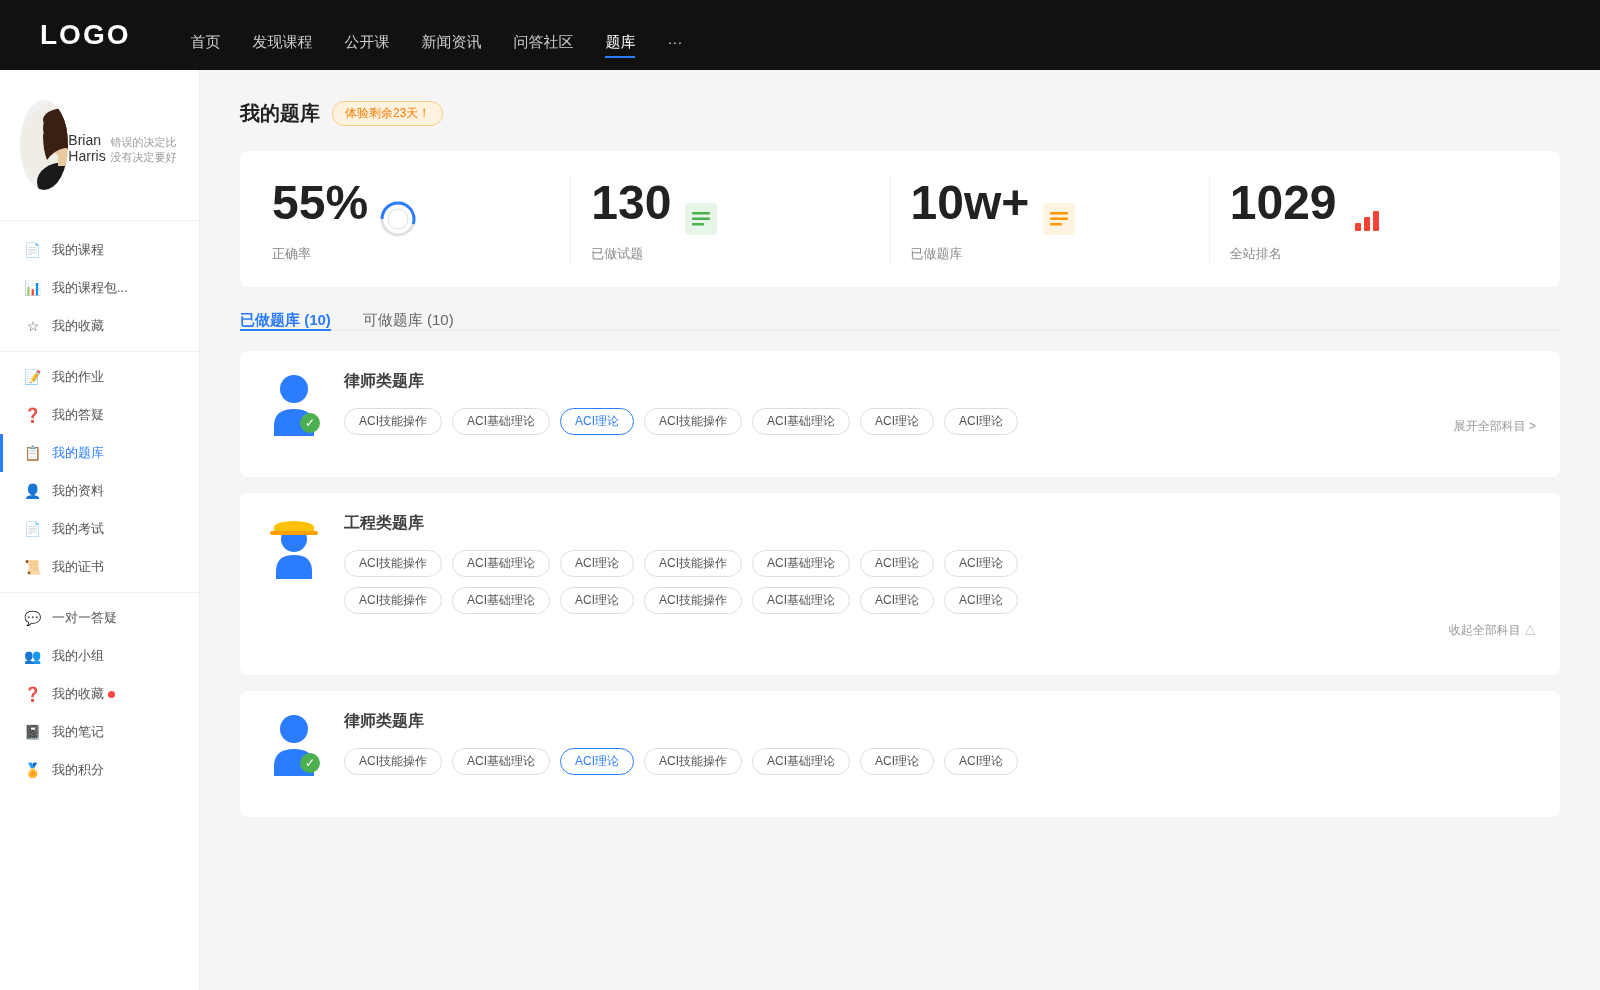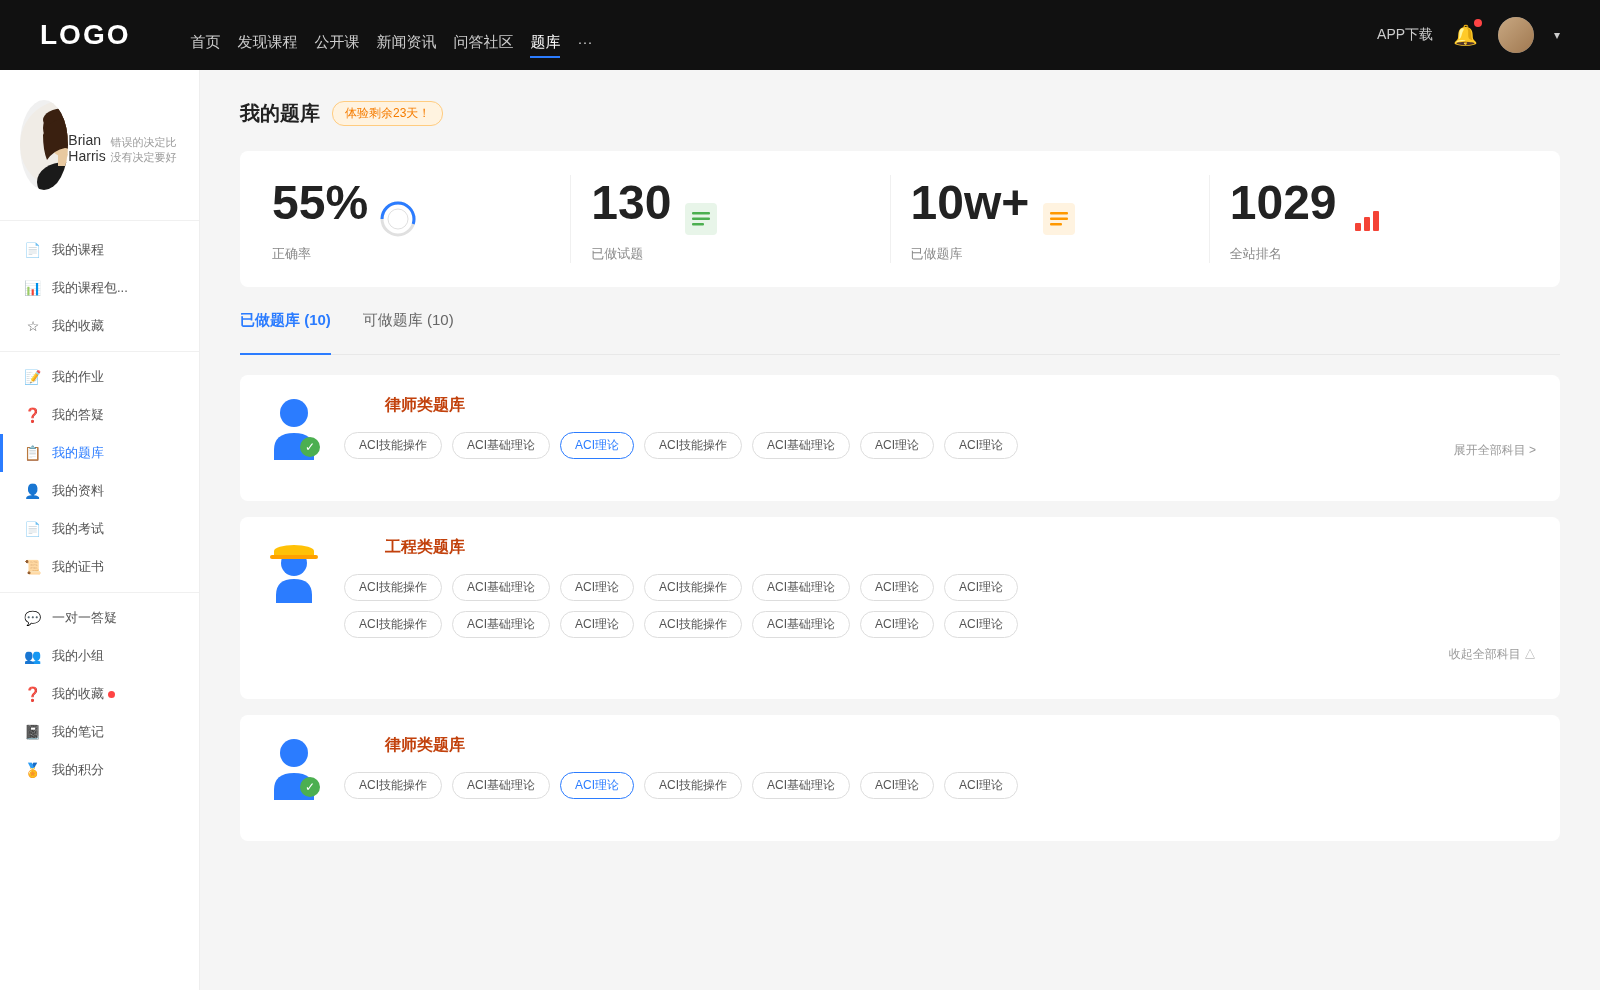--- a/index.html
+++ b/index.html
@@ -18,21 +18,21 @@
     }
     .header-logo {
       color: #fff;
       font-size: 28px;
       font-weight: bold;
       margin-right: 60px;
       letter-spacing: 2px;
     }
     .header-nav {
       display: flex;
-      gap: 17px;
+      gap: 32px;
       flex: 1;
       margin-top: 16px;
     }
     .header-nav-item {
       color: #ccc;
       font-size: 15px;
       cursor: pointer;
       padding: 4px 0;
       white-space: nowrap;
     }
@@ -247,21 +247,21 @@
     
     .tabs-row {
       display: flex;
       gap: 32px;
       margin-bottom: 20px;
       border-bottom: 1px solid #e8e8e8;
     }
     .tab-item {
       font-size: 15px;
       color: #666;
-      padding-bottom: 24px;
+      padding-bottom: 0;
       cursor: pointer;
       position: relative;
     }
     .tab-item.active {
       color: #2b7cff;
       font-weight: 600;
     }
     .tab-item.active::after {
       content: '';
       position: absolute;
@@ -280,23 +280,22 @@
       margin-bottom: 16px;
     }
     .qbank-header {
       display: flex;
       align-items: flex-start;
       margin-bottom: 16px;
     }
     .qbank-title {
       font-size: 16px;
       font-weight: 600;
-      color: #c2410c;
+      color: #404040;
       margin-bottom: 16px;
-      margin-left: 41px;
     }
     .qbank-tags {
       display: flex;
       flex-wrap: wrap;
       gap: 10px;
       align-items: center;
     }
     .tag {
       padding: 4px 14px;
       border-radius: 16px;
@@ -344,31 +343,20 @@
   <div class="header-logo">LOGO</div>
   <nav class="header-nav">
     <span class="header-nav-item">首页</span>
     <span class="header-nav-item">发现课程</span>
     <span class="header-nav-item">公开课</span>
     <span class="header-nav-item">新闻资讯</span>
     <span class="header-nav-item">问答社区</span>
     <span class="header-nav-item active">题库</span>
     <span class="header-nav-item">···</span>
   </nav>
-  <div class="header-right">
-    <span class="header-app-download">APP下载</span>
-    <div class="header-bell">
-      <span class="header-bell-icon">🔔</span>
-      <div class="header-bell-badge"></div>
-    </div>
-    <div class="header-avatar">
-      <div class="header-avatar-img"></div>
-    </div>
-    <span class="header-dropdown-icon">▾</span>
-  </div>
 </header>
 
 <div class="page-wrapper">
 
   <aside class="sidebar">
     <div class="sidebar-profile">
       <div class="sidebar-avatar">
         
         <svg width="90" height="90" viewBox="0 0 90 90">
           <circle cx="45" cy="45" r="45" fill="#f0ece6"></circle>

